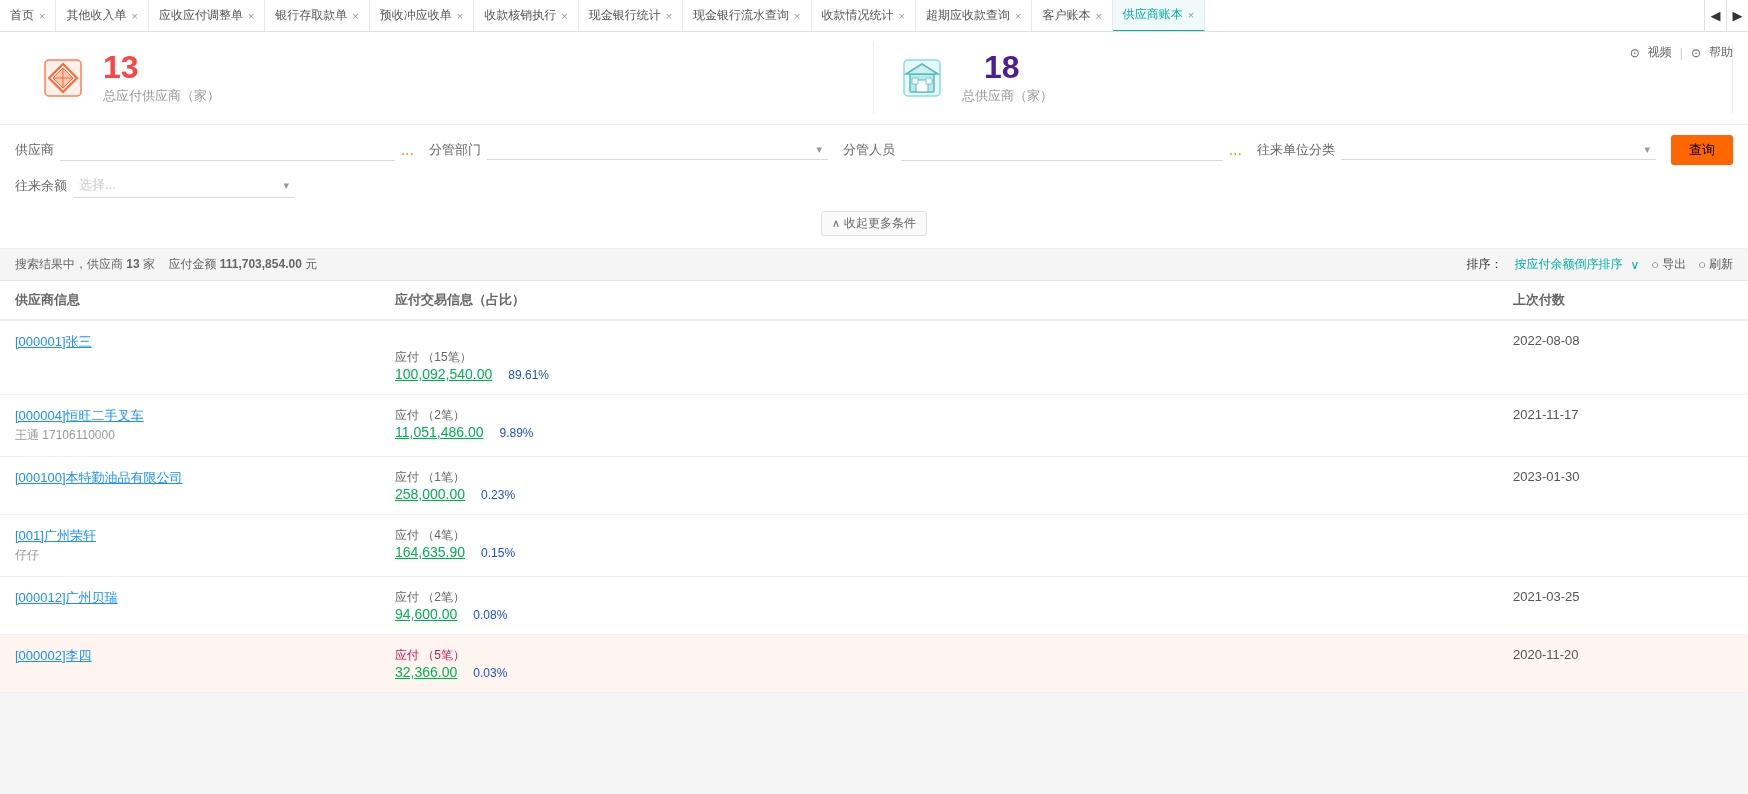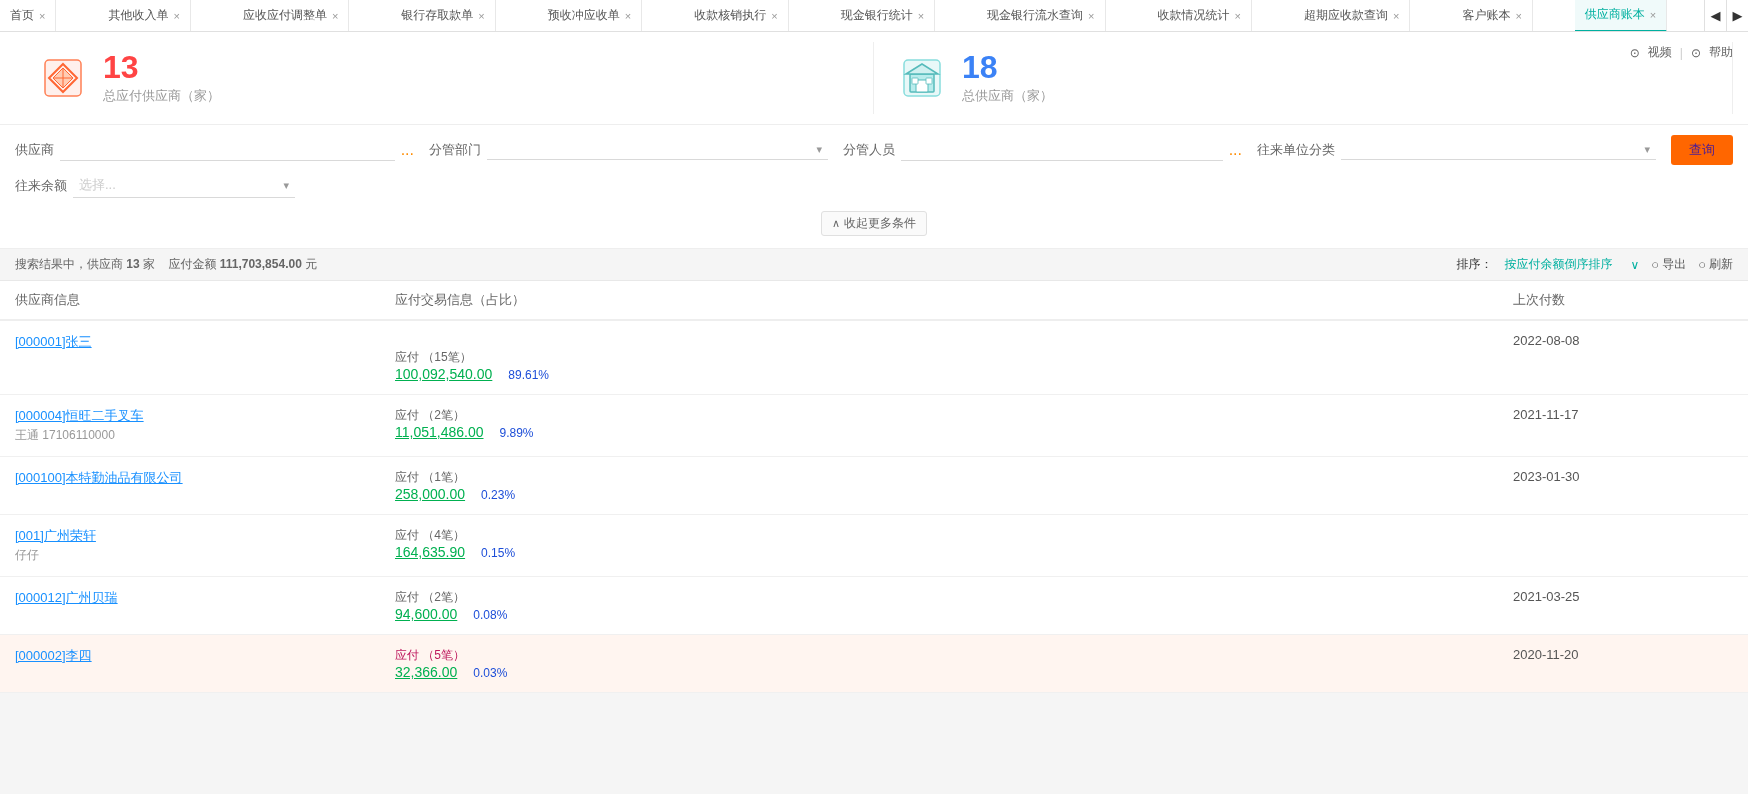--- a/index.html
+++ b/index.html
@@ -52,21 +52,21 @@
       width: 56px;
       height: 56px;
       display: flex;
       align-items: center;
       justify-content: center;
       flex-shrink: 0;
     }
     .card-icon svg { width: 52px; height: 52px; }
     .card-text { display: flex; flex-direction: column; }
     .card-number { font-size: 32px; font-weight: bold; color: #ff4444; line-height: 1; }
-    .card-number.black { color: #3b82f6; }
+    .card-number.black { color: #4c1d95; margin-left: 22px; }
     .card-label { font-size: 13px; color: #999; margin-top: 4px; }
     .top-right-links {
       position: absolute;
       right: 15px;
       top: 12px;
       font-size: 12px;
       color: #666;
       display: flex;
       gap: 8px;
       align-items: center;
@@ -115,21 +115,21 @@
       border-bottom: 1px solid #d9d9d9;
       padding: 3px 6px;
       cursor: pointer;
       min-width: 0;
     }
     .filter-select span { color: #ccc; font-size: 13px; }
     .filter-select .arrow { color: #999; font-size: 11px; }
     .filter-ellipsis { color: #ff8c00; font-size: 16px; cursor: pointer; flex-shrink: 0; }
     .search-btn {
       background: #ff6600;
-      color: #4c1d95;
+      color: #000000;
       border: none;
       padding: 6px 18px;
       border-radius: 3px;
       cursor: pointer;
       font-size: 13px;
       flex-shrink: 0;
     }
     .collapse-btn {
       display: flex;
       align-items: center;
@@ -152,37 +152,37 @@
       justify-content: space-between;
       padding: 7px 15px;
       background: #f5f5f5;
       border-bottom: 1px solid #e8e8e8;
       font-size: 12px;
       color: #666;
     }
     .result-bar .result-info { display: flex; gap: 15px; }
     .result-bar .actions { display: flex; align-items: center; gap: 12px; }
     .result-bar .sort-label { color: #333; }
-    .result-bar .sort-select { color: #00b0a0; cursor: pointer; display: flex; align-items: center; gap: 18px; }
+    .result-bar .sort-select { color: #00b0a0; cursor: pointer; display: flex; align-items: center; gap: 8px; }
     .result-bar .action-btn {
       display: flex; align-items: center; gap: 3px; cursor: pointer; color: #555;
     }
 
     
     .data-table {
       background: #fff;
       width: 100%;
     }
     .table-header {
       display: flex;
       padding: 10px 15px;
       border-bottom: 2px solid #eee;
       font-size: 13px;
       color: #666;
-      font-weight: 400;
+      font-weight: 700;
     }
     .col-supplier { flex: 0 0 380px; }
     .col-transaction { flex: 1; }
     .col-lastpay { flex: 0 0 220px; }
 
     .table-row {
       display: flex;
       padding: 12px 15px;
       border-bottom: 1px solid #f0f0f0;
       align-items: flex-start;
@@ -208,21 +208,21 @@
     ::-webkit-scrollbar-track { background: #f5f5f5; }
 
     .page-container { min-height: 100vh; background: #f5f5f5; }
   </style>
 </head>
 <body>
 
 <div class="page-container">
 
   <div class="top-nav">
-    <div id="nav-tabs-container" style="display:flex; flex:1; overflow:hidden; height:32px;gap:42px;">
+    <div id="nav-tabs-container" style="display:flex; flex:1; overflow:hidden; height:32px;">
         <div class="nav-tab">首页<span class="close-btn">×</span></div>
         <div class="nav-tab">其他收入单<span class="close-btn">×</span></div>
         <div class="nav-tab">应收应付调整单<span class="close-btn">×</span></div>
         <div class="nav-tab">银行存取款单<span class="close-btn">×</span></div>
         <div class="nav-tab">预收冲应收单<span class="close-btn">×</span></div>
         <div class="nav-tab">收款核销执行<span class="close-btn">×</span></div>
         <div class="nav-tab">现金银行统计<span class="close-btn">×</span></div>
         <div class="nav-tab">现金银行流水查询<span class="close-btn">×</span></div>
         <div class="nav-tab">收款情况统计<span class="close-btn">×</span></div>
         <div class="nav-tab">超期应收款查询<span class="close-btn">×</span></div>

